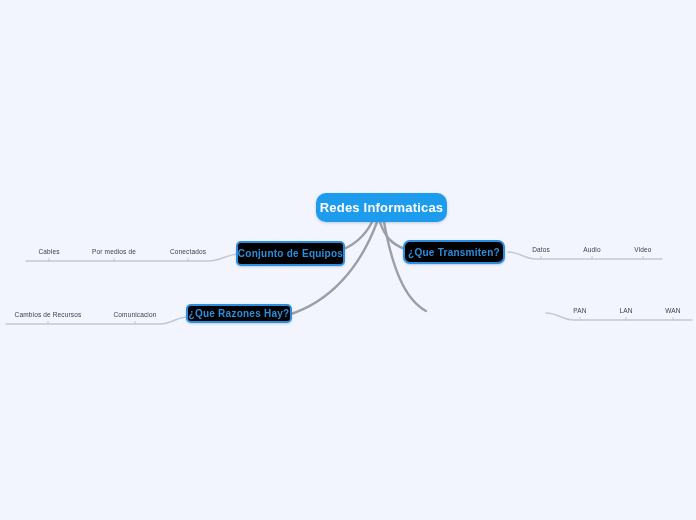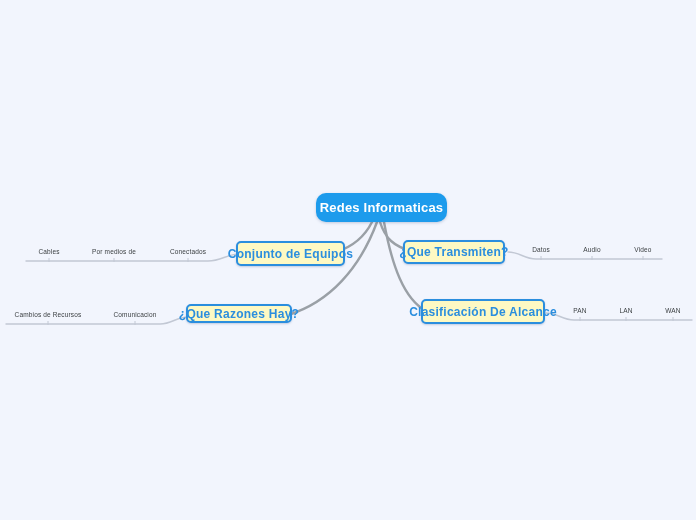--- a/index.html
+++ b/index.html
@@ -40,25 +40,25 @@
     background: #1d9bec;
     color: #ffffff;
     border-radius: 10px;
     font-size: 13px;
     font-weight: bold;
     letter-spacing: 0.2px;
     padding: 0 16px;
     box-shadow: 0 1px 3px rgba(60,90,140,0.28);
   }
   .branch-node {
-    background: #fef9c3;
+    background: #000000;
     color: #2b8ede;
     border: 2px solid #2b8ede;
     border-radius: 5px;
-    font-size: 12px;
+    font-size: 10px;
     font-weight: bold;
     letter-spacing: 0.25px;
     padding: 0 28px;
     box-shadow: 0 1px 2px rgba(80,110,160,0.30);
   }
   .leaf {
     position: absolute;
     font-size: 6.5px;
     color: #3c4043;
     letter-spacing: 0.15px;
@@ -103,31 +103,28 @@
   </svg>
 
   <div class="node root-node" style="left:316px; top:193px; width:131px; height:29px;">
     <span>Redes Informaticas</span>
   </div>
 
   <div class="node branch-node" style="left:236px; top:241px; width:109px; height:25px;">
     <span>Conjunto de Equipos</span>
   </div>
 
-  <div class="node branch-node" style="left:403px; top:240px; width:102px; height:24px;">
+  <div class="node branch-node" style="left:403px; top:240px; width:102px; height:24px;border-radius:7px;">
     <span>¿Que Transmiten?</span>
   </div>
 
   <div class="node branch-node" style="left:186px; top:304px; width:106px; height:19px;">
     <span>¿Que Razones Hay?</span>
   </div>
 
-  <div class="node branch-node" style="left:421px; top:299px; width:124px; height:25px;">
-    <span>Clasificación De Alcance</span>
-  </div>
 
   <div class="leaf" style="left:188px; top:248px;">Conectados</div>
   <div class="leaf" style="left:114px; top:248px;">Por medios de</div>
   <div class="leaf" style="left:49px; top:248px;">Cables</div>
 
   <div class="leaf" style="left:541px; top:246px;">Datos</div>
   <div class="leaf" style="left:592px; top:246px;">Audio</div>
   <div class="leaf" style="left:643px; top:246px;">Video</div>
 
   <div class="leaf" style="left:135px; top:311px;">Comunicacion</div>

